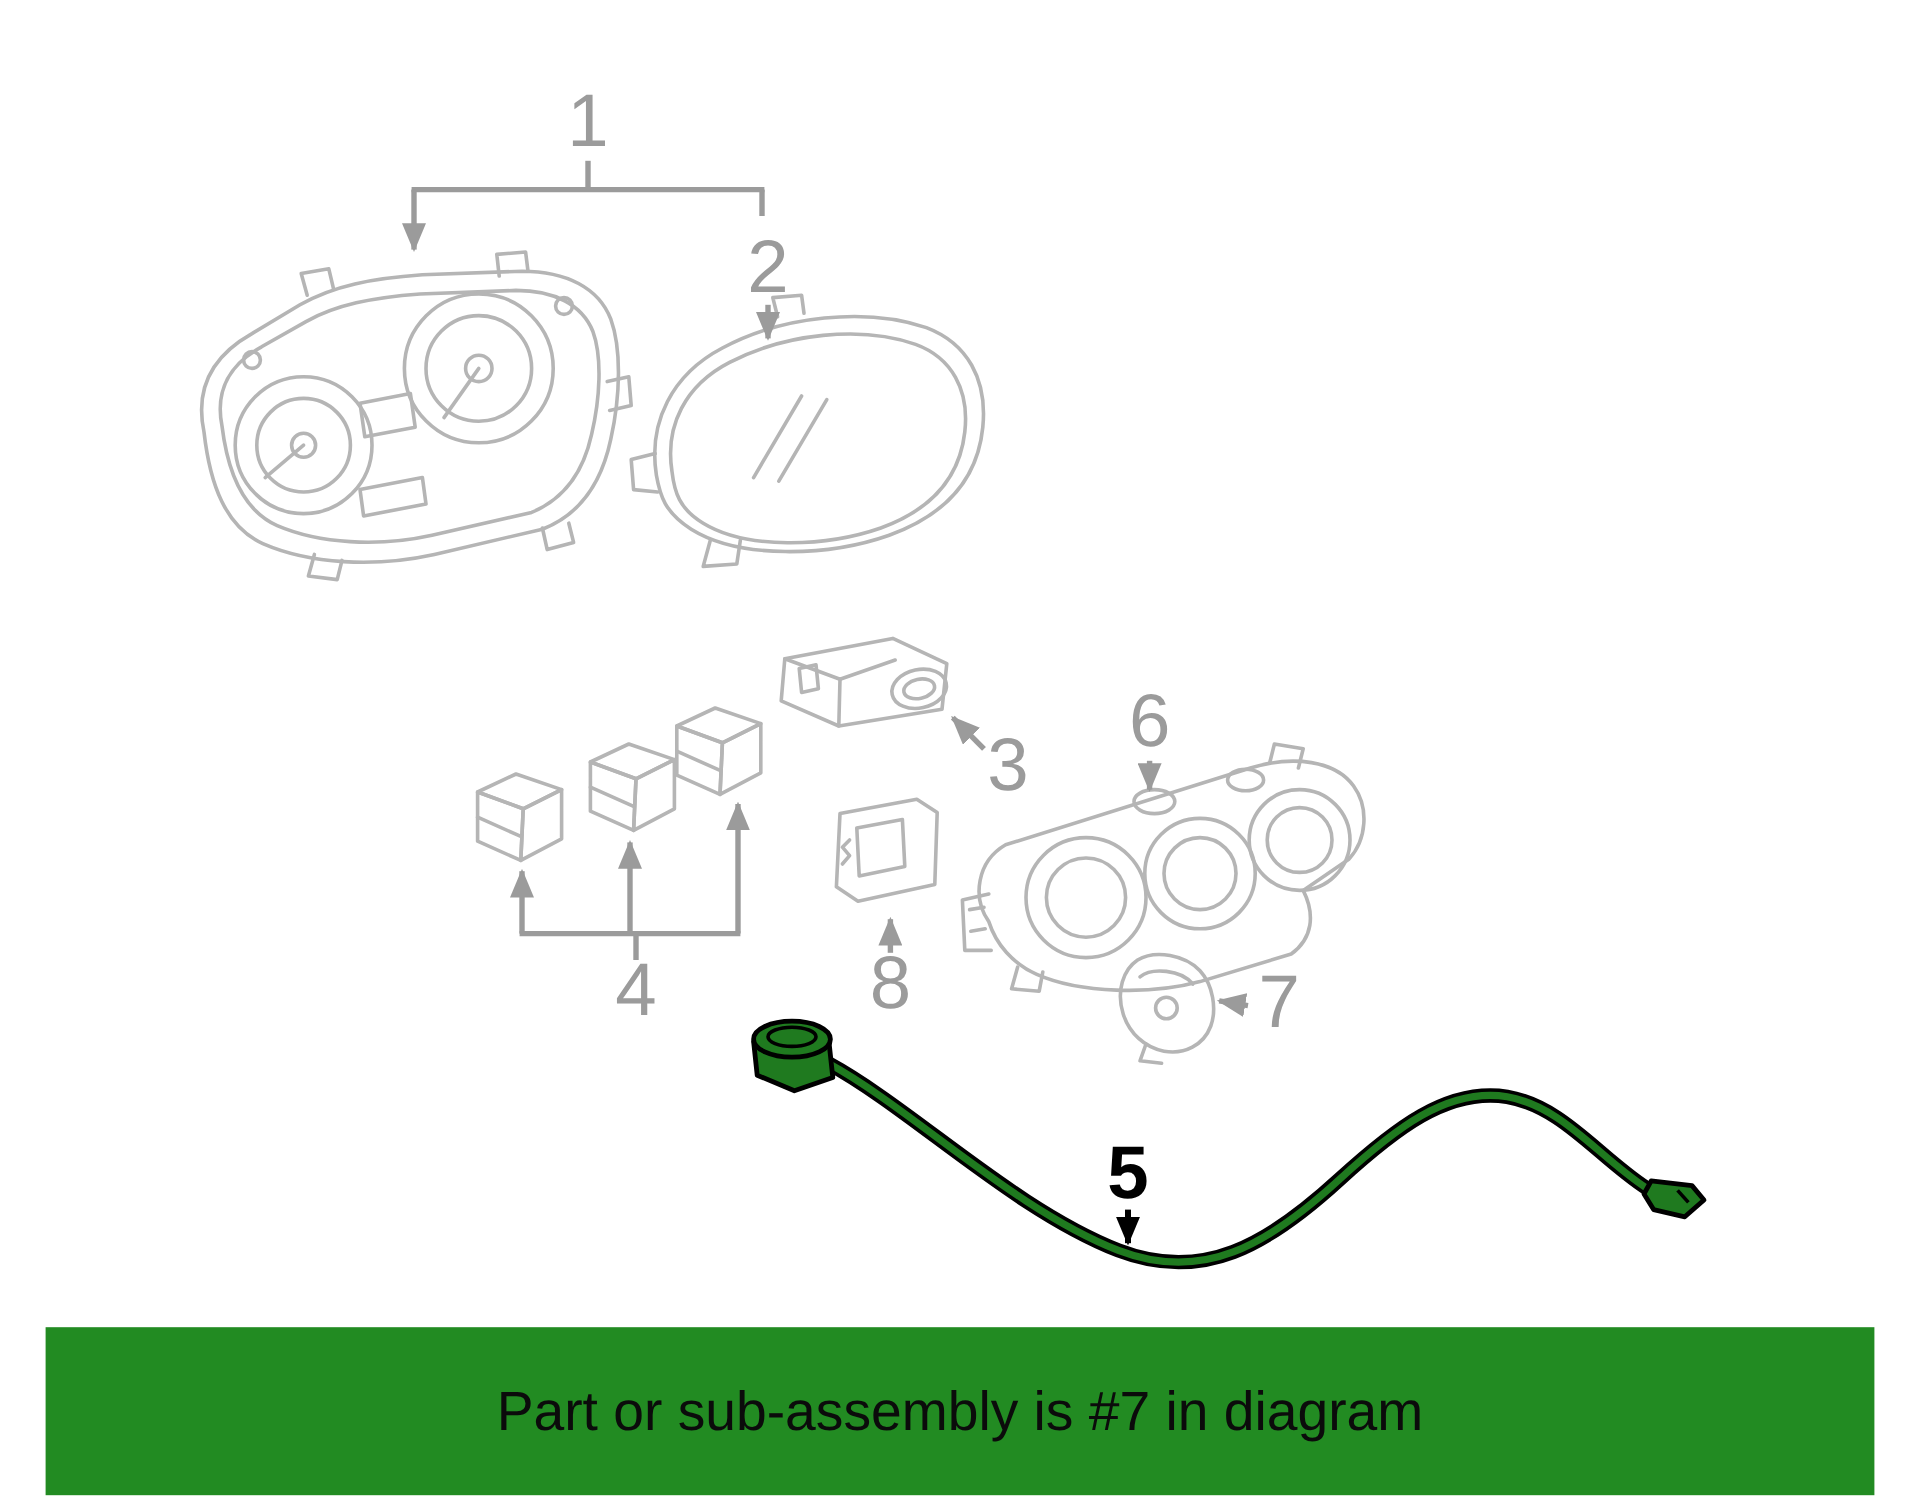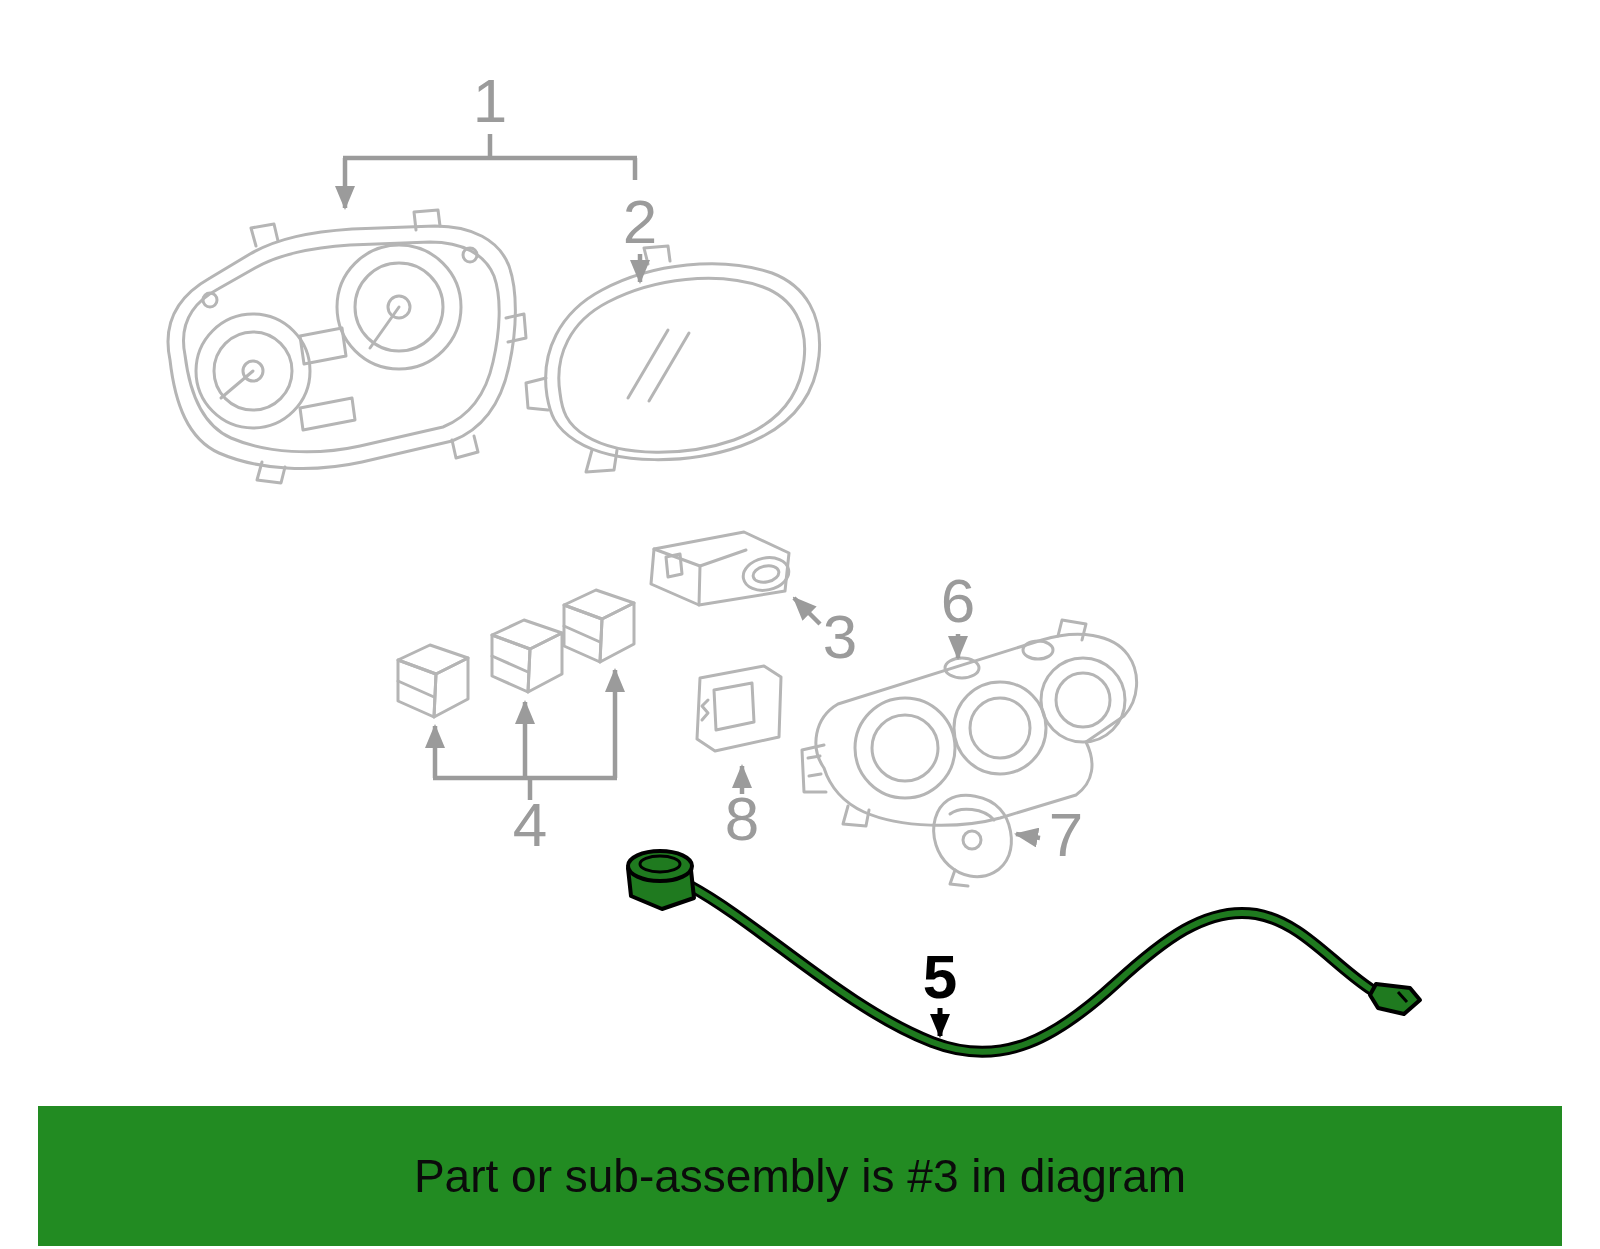--- a/index.html
+++ b/index.html
@@ -185,16 +185,16 @@
       <path class="leader" d="M742,794 L742,766" marker-end="url(#arrG)"></path>
     </g>
 
     <g>
       <text class="num num5" x="940" y="998">5</text>
       <path class="leader5" d="M940,1008 L940,1036" marker-end="url(#arrB)"></path>
     </g>
   </svg>
 
   <div class="banner">
-    <div>Part or sub-assembly is #3 in diagram</div>
+    <div>Part or sub-assembly is #7 in diagram</div>
   </div>
 
 </div>
 
 </body></html>

